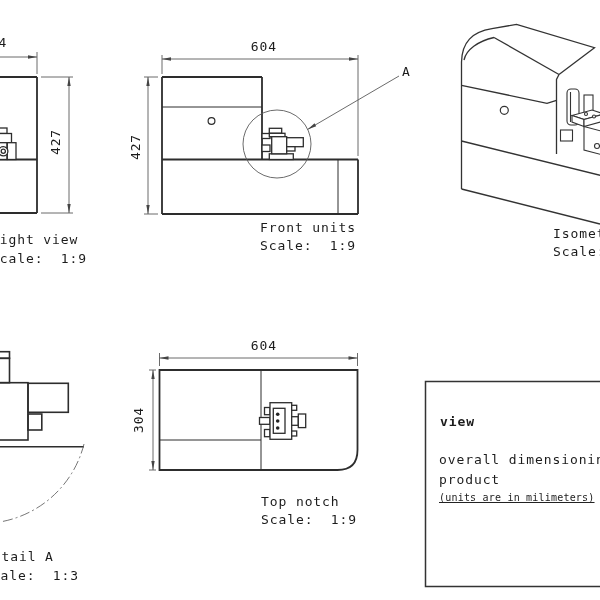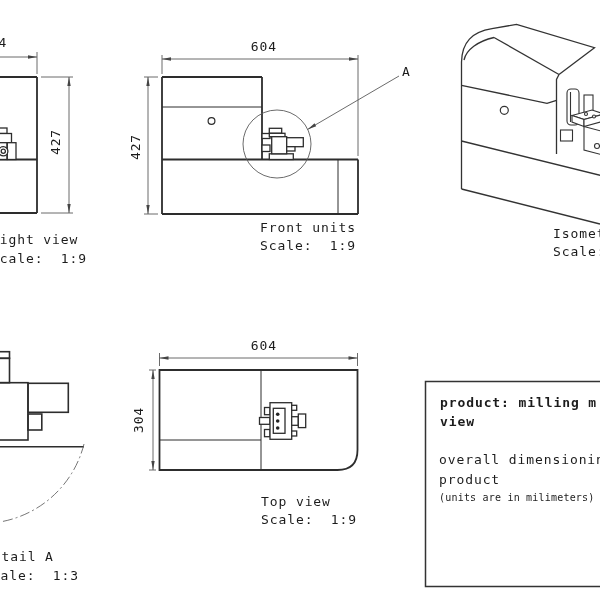--- a/index.html
+++ b/index.html
@@ -4,21 +4,21 @@
 <style>
   html,body{margin:0;padding:0;background:#fff;}
   #canvas{position:relative;width:600px;height:600px;background:#ffffff;overflow:hidden;
           font-family:"DejaVu Sans Mono","Liberation Mono",monospace;}
   #linework{position:absolute;left:0;top:0;}
   .t{position:absolute;font-size:13px;letter-spacing:0.9px;color:#1c1c1c;
      white-space:pre;line-height:14px;}
   .rot{width:40px;height:14px;text-align:center;transform:rotate(-90deg);}
   .ctr{width:40px;text-align:right;}
   .bold{font-weight:bold;}
-  .small{font-size:10px;letter-spacing:0.2px;color:#222;}
+  .small{font-size:10px;letter-spacing:0.2px;color:#222;text-decoration:underline;}
 </style>
 </head>
 <body>
 
 <div id="canvas">
 
 <svg id="linework" width="600" height="600" viewBox="0 0 600 600">
 
   <g stroke="#2d2d2d" fill="none" stroke-width="1.8">
     <path d="M-5,77 L37,77 M37,77 L37,213 M-5,213 L37,213 M-5,159.5 L37,159.5"></path>
@@ -148,25 +148,24 @@
   <div class="t rot" style="left:116px;top:140px">427</div>
   <div class="t" style="left:402px;top:65px">A</div>
   <div class="t" style="left:260px;top:221px">Front units</div>
   <div class="t" style="left:260px;top:239px">Scale:  1:9</div>
 
   <div class="t" style="left:553px;top:227px">Isometric view</div>
   <div class="t" style="left:553px;top:245px">Scale:</div>
 
   <div class="t ctr" style="left:237px;top:339px">604</div>
   <div class="t rot" style="left:119px;top:413px">304</div>
-  <div class="t" style="left:261px;top:495px">Top view</div>
+  <div class="t" style="left:261px;top:495px">Top notch</div>
   <div class="t" style="left:261px;top:513px">Scale:  1:9</div>
 
   <div class="t" style="left:-16px;top:550px">Detail A</div>
   <div class="t" style="left:-17px;top:569px">Scale:  1:3</div>
 
-  <div class="t bold" style="left:440px;top:396px">product: milling m</div>
   <div class="t bold" style="left:440px;top:415px">view</div>
   <div class="t" style="left:439px;top:453px">overall dimensionin</div>
   <div class="t" style="left:439px;top:473px">product</div>
   <div class="t small" style="left:439px;top:491px">(units are in milimeters)</div>
 
 </div>
 
 </body></html>

